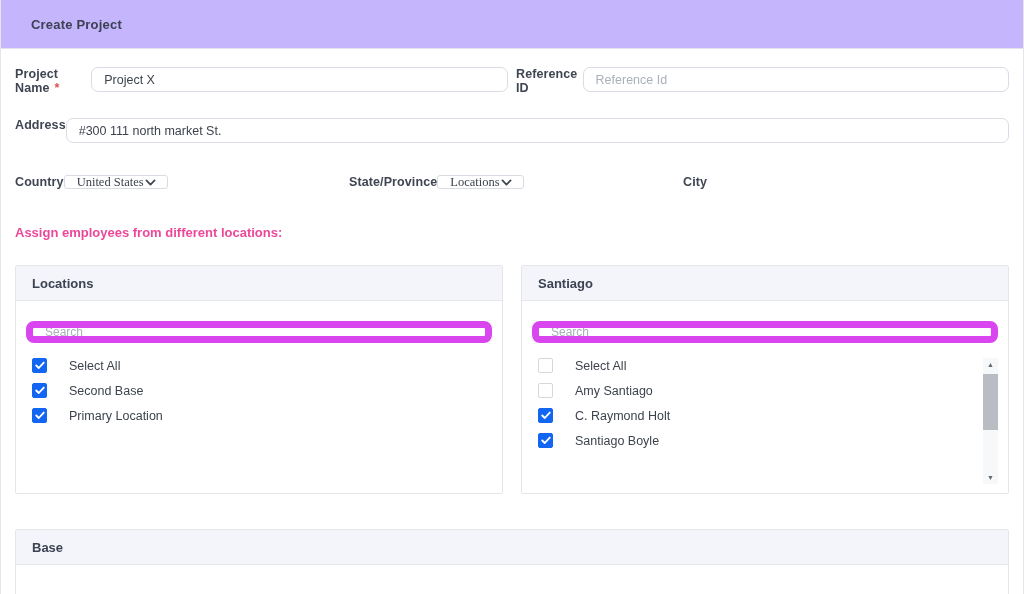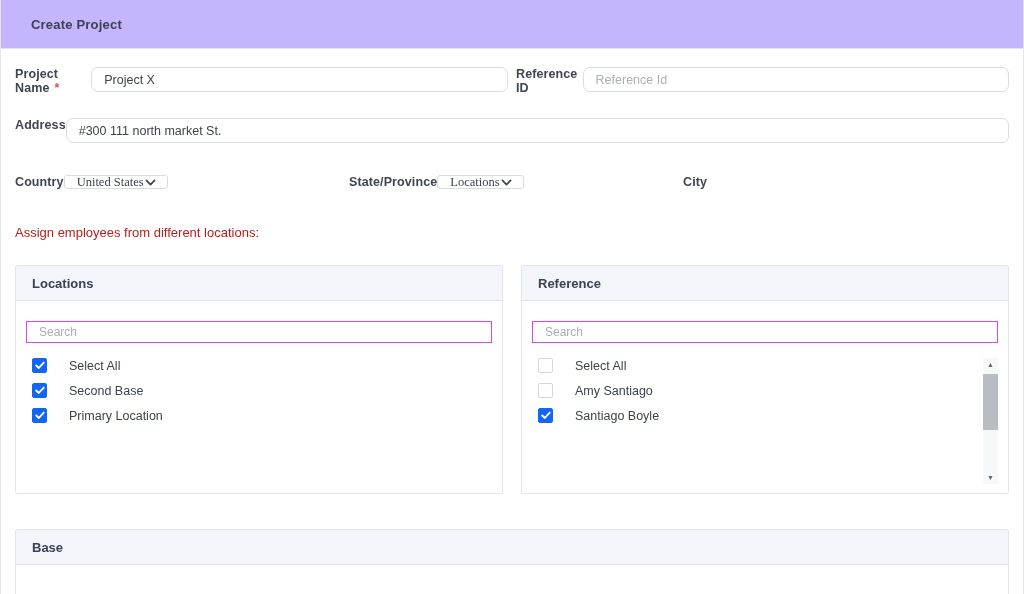--- a/index.html
+++ b/index.html
@@ -54,39 +54,39 @@
     background: #fff;
     display: flex; align-items: center; justify-content: space-between;
     cursor: pointer;
     font-family: Liberation Serif, serif;
   }
   .chev { width: 13px; height: 13px; flex: 0 0 auto; color: #42474f; }
   .mt16 { margin-top: 16px; }
   .mt17 { margin-top: 32px; }
   .assign-label {
     margin-top: 29px;
-    font-size: 13px; font-weight: 400; color: #b91c1c;
+    font-size: 13px; font-weight: 700; color: #ec4899;
   }
   
   .panels { display: flex; gap: 18px; margin-top: 25px; }
   .panel {
     flex: 1; height: 229px;
     border: 1px solid #e4e6ec; border-radius: 2px;
     background: #fff; overflow: hidden;
   }
   .panel-header {
     height: 35px; background: #f4f5fb;
     border-bottom: 1px solid #e4e6ec;
     display: flex; align-items: center; padding: 0 16px;
   }
   .panel-header .ptitle { font-size: 13px; font-weight: 700; color: #3b4252; }
   .panel-body { padding: 20px 10px 0 10px; }
   .search-input {
     height: 22px; width: 100%;
-    border: 1px solid #d946ef; border-radius: 0;
+    border: 7px solid #d946ef; border-radius: 8px;
     padding: 0 12px;
     font-family: "Liberation Sans", sans-serif;
     font-size: 12px; color: #1d4ed8; outline: none;
   }
   .search-input::placeholder { color: #a9afb7; }
   .list-wrap { display: flex; margin-top: 15px; }
   .check-list { flex: 1; padding-left: 6px; }
   .check-row { display: flex; align-items: center; height: 15px; margin-bottom: 10px; cursor: pointer; text-align: right; }
   .checkbox {
     width: 15px; height: 15px; flex: 0 0 auto;
@@ -210,33 +210,41 @@
                   </span>
                   <span class="check-label">Primary Location</span>
                 </div>
               </div>
           </div>
         </div>
       </div>
 
       <div class="panel">
         <div class="panel-header">
-          <span class="ptitle">Reference</span>
+          <span class="ptitle">Santiago</span>
         </div>
         <div class="panel-body">
           <input class="search-input" type="text" placeholder="Search" style="">
           <div class="list-wrap">
             <div class="check-list" id="employees-list">
                 <div class="check-row">
                   <span class="checkbox"></span>
                   <span class="check-label">Select All</span>
                 </div>
                 <div class="check-row">
                   <span class="checkbox"></span>
                   <span class="check-label">Amy Santiago</span>
+                </div>
+                <div class="check-row">
+                  <span class="checkbox checked">
+                    <svg viewBox="0 0 12 10" fill="none" stroke="#ffffff" stroke-width="2.2" stroke-linecap="round" stroke-linejoin="round">
+                      <polyline points="1.5,5 4.5,8 10.5,1.5"></polyline>
+                    </svg>
+                  </span>
+                  <span class="check-label">C. Raymond Holt</span>
                 </div>
                 <div class="check-row">
                   <span class="checkbox checked">
                     <svg viewBox="0 0 12 10" fill="none" stroke="#ffffff" stroke-width="2.2" stroke-linecap="round" stroke-linejoin="round">
                       <polyline points="1.5,5 4.5,8 10.5,1.5"></polyline>
                     </svg>
                   </span>
                   <span class="check-label">Santiago Boyle</span>
                 </div>
               </div>

